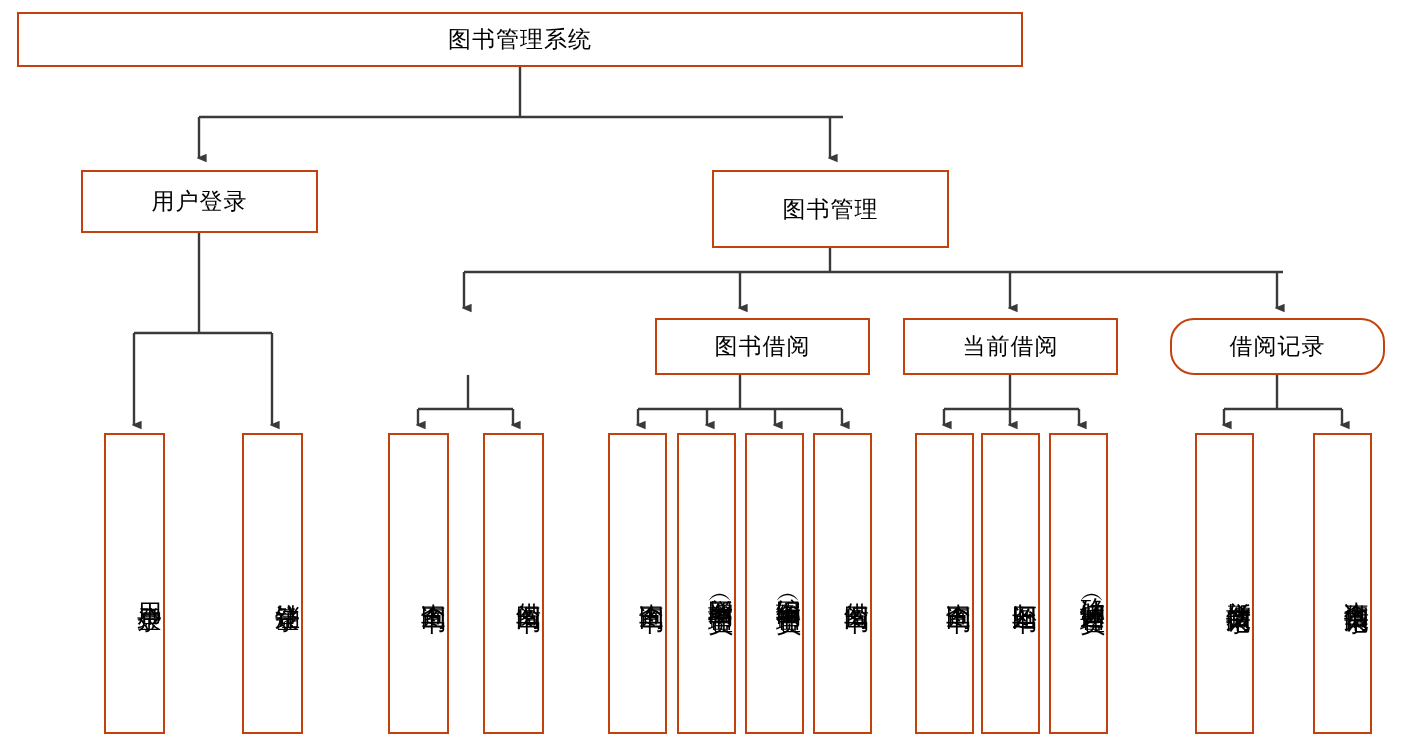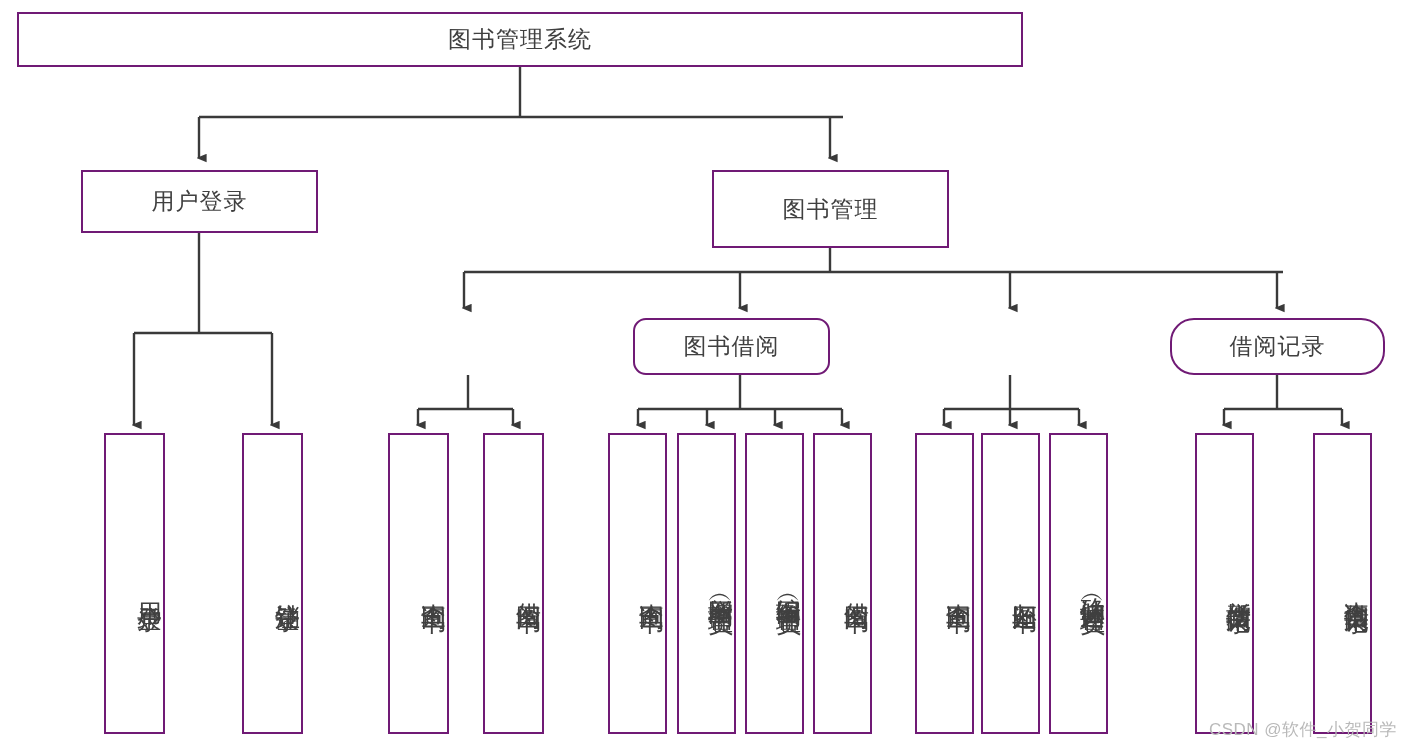--- a/index.html
+++ b/index.html
@@ -1,20 +1,20 @@
 <!DOCTYPE html>
 <html><head>
 <meta charset="utf-8">
 <style>
   html,body{margin:0;padding:0;background:#ffffff;}
   body{width:1405px;height:747px;font-family:"Liberation Sans","DejaVu Sans",sans-serif;}
   #stage{position:relative;width:1405px;height:747px;overflow:hidden;background:#fff;}
   svg.links{position:absolute;left:0;top:0;width:1405px;height:747px;}
-  .node{position:absolute;box-sizing:border-box;background:#ffffff;border:2px solid #701a75;
-        display:flex;align-items:center;justify-content:center;color:#404040;}
+  .node{position:absolute;box-sizing:border-box;background:#ffffff;border:2px solid #c2410c;
+        display:flex;align-items:center;justify-content:center;color:#000000;}
   .node.h{font-size:23px;letter-spacing:1px;}
   .node.v{writing-mode:vertical-rl;text-orientation:upright;font-size:25px;line-height:1.06;
           padding-top:6px;align-items:flex-start;justify-content:center;letter-spacing:2px;}
   .watermark{position:absolute;right:8px;bottom:6px;color:#b9b9b9;font-size:17px;
              letter-spacing:.5px;white-space:nowrap;}
 </style>
 </head>
 <body>
 
 <div id="stage">
@@ -67,35 +67,35 @@
       <path d="M1224,409 L1224,425" marker-end="url(#arr)"></path>
       <path d="M1342,409 L1342,425" marker-end="url(#arr)"></path>
     </g>
   </svg>
 
   <div class="node h" style="left:17px;top:12px;width:1006px;height:55px;">图书管理系统</div>
 
   <div class="node h" style="left:81px;top:170px;width:237px;height:63px;">用户登录</div>
   <div class="node h" style="left:712px;top:170px;width:237px;height:78px;">图书管理</div>
 
-  <div class="node h" style="left:633px;top:318px;width:197px;height:57px;border-radius:13px;">图书借阅</div>
+  <div class="node h" style="left:655px;top:318px;width:215px;height:57px;">图书借阅</div>
+  <div class="node h" style="left:903px;top:318px;width:215px;height:57px;">当前借阅</div>
   <div class="node h" style="left:1170px;top:318px;width:215px;height:57px;border-radius:24px;">借阅记录</div>
 
   <div class="node v" style="left:104px;top:433px;width:61px;height:301px;">用户登录</div>
   <div class="node v" style="left:242px;top:433px;width:61px;height:301px;">注销登录</div>
 
   <div class="node v" style="left:388px;top:433px;width:61px;height:301px;">查询图书</div>
   <div class="node v" style="left:483px;top:433px;width:61px;height:301px;">借阅图书</div>
 
   <div class="node v" style="left:608px;top:433px;width:59px;height:301px;">查询图书</div>
   <div class="node v" style="left:677px;top:433px;width:59px;height:301px;">新增图书（管理员）</div>
   <div class="node v" style="left:745px;top:433px;width:59px;height:301px;">编辑图书（管理员）</div>
   <div class="node v" style="left:813px;top:433px;width:59px;height:301px;">借阅图书</div>
 
   <div class="node v" style="left:915px;top:433px;width:59px;height:301px;">查询图书</div>
   <div class="node v" style="left:981px;top:433px;width:59px;height:301px;">归还图书</div>
   <div class="node v" style="left:1049px;top:433px;width:59px;height:301px;">确认归还（管理员）</div>
 
   <div class="node v" style="left:1195px;top:433px;width:59px;height:301px;">新增借阅记录</div>
   <div class="node v" style="left:1313px;top:433px;width:59px;height:301px;">查询借阅记录</div>
 
-  <div class="watermark">CSDN @软件_小贺同学</div>
 </div>
 
 </body></html>

